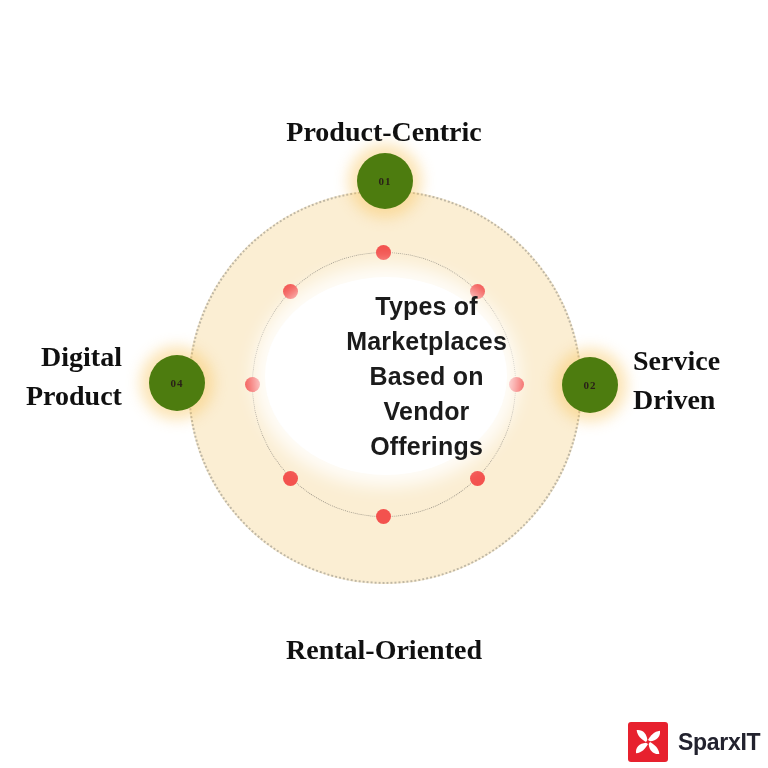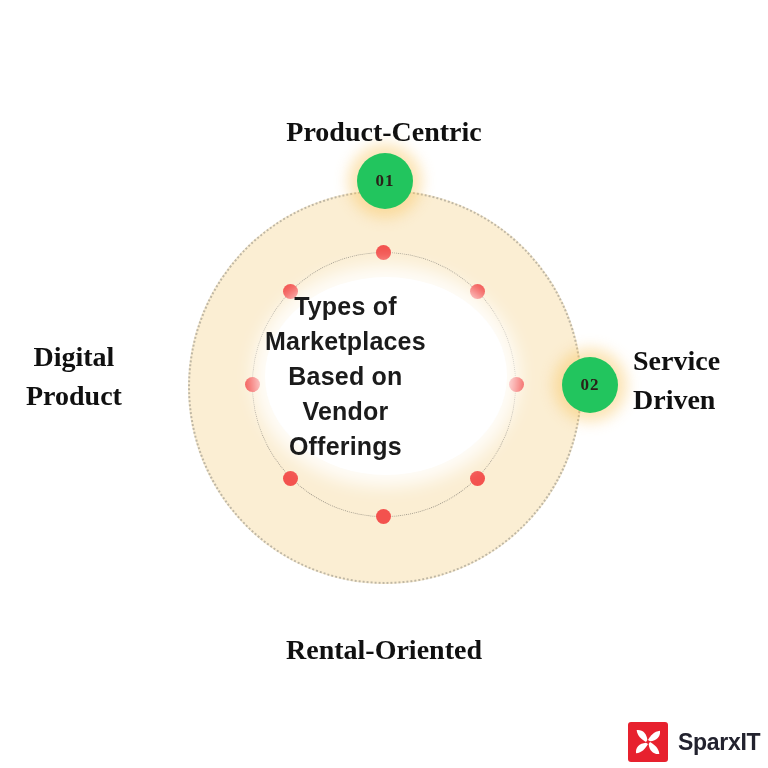--- a/index.html
+++ b/index.html
@@ -52,67 +52,67 @@
     position: absolute;
     left: 265px;
     top: 277px;
     width: 242px;
     height: 198px;
     border-radius: 50%;
     background: #ffffff;
     box-shadow: 0 0 18px 12px rgba(255,255,255,0.85);
     display: flex;
     align-items: center;
-    justify-content: flex-start;
+    justify-content: flex-end;
   }
   .center-title {
     font-family: "Liberation Sans", sans-serif;
     font-weight: bold;
     font-size: 25px;
     line-height: 35px;
     letter-spacing: 0.2px;
     color: #1b1b1b;
     text-align: center;
     white-space: pre-line;
   }
   
   .badge {
     position: absolute;
     width: 56px;
     height: 56px;
     border-radius: 50%;
-    background: #22c55e;
+    background: #4d7c0f;
     box-shadow: 0 0 14px 9px rgba(249,197,95,0.45);
     display: flex;
     align-items: center;
     justify-content: center;
     font-family: "Liberation Serif", serif;
     font-weight: bold;
-    font-size: 17px;
+    font-size: 11px;
     letter-spacing: 1px;
     color: #2a2118;
   }
   .badge-01 { left: 357px; top: 153px; }
   .badge-02 { left: 562px; top: 357px; text-align: right; }
   .badge-03 { left: 355px; top: 565px; }
   .badge-04 { left: 149px; top: 355px; }
   
   .label {
     position: absolute;
     font-family: "Liberation Serif", serif;
     font-weight: 700;
     font-size: 28px;
     line-height: 39px;
     color: #101010;
     white-space: pre-line;
   }
   .label-top    { left: 134px; width: 500px; top: 112px; text-align: center; }
   .label-right  { left: 633px; top: 341px; text-align: left; }
   .label-bottom { left: 134px; width: 500px; top: 630px; text-align: center; }
-  .label-left   { left: 26px;  top: 337px; text-align: center; }
+  .label-left   { left: 26px;  top: 337px; text-align: right; }
   
   .brand {
     position: absolute;
     left: 628px;
     top: 722px;
     display: flex;
     align-items: center;
     gap: 10px;
   }
   .brand-mark {
@@ -156,20 +156,23 @@
 Vendor
 Offerings</div>
   </div>
 
   <div class="badge badge-01">
     <span>01</span>
   </div>
   <div class="badge badge-02">
     <span>02</span>
   </div>
+  <div class="badge badge-04">
+    <span>04</span>
+  </div>
 
   <div class="label label-top">Product-Centric</div>
   <div class="label label-right">Service
 Driven</div>
   <div class="label label-bottom">Rental-Oriented</div>
   <div class="label label-left">Digital
 Product</div>
 
   <div class="brand">
     <div class="brand-mark">

